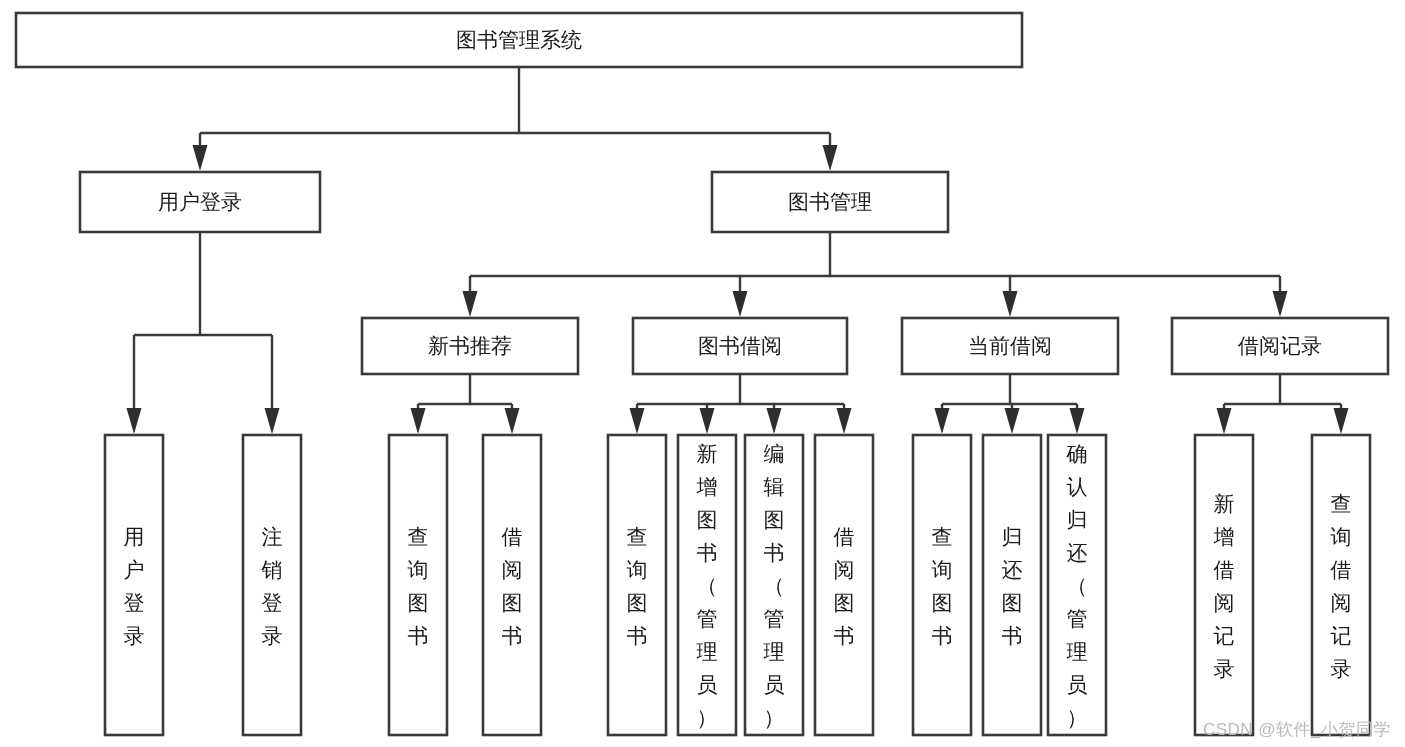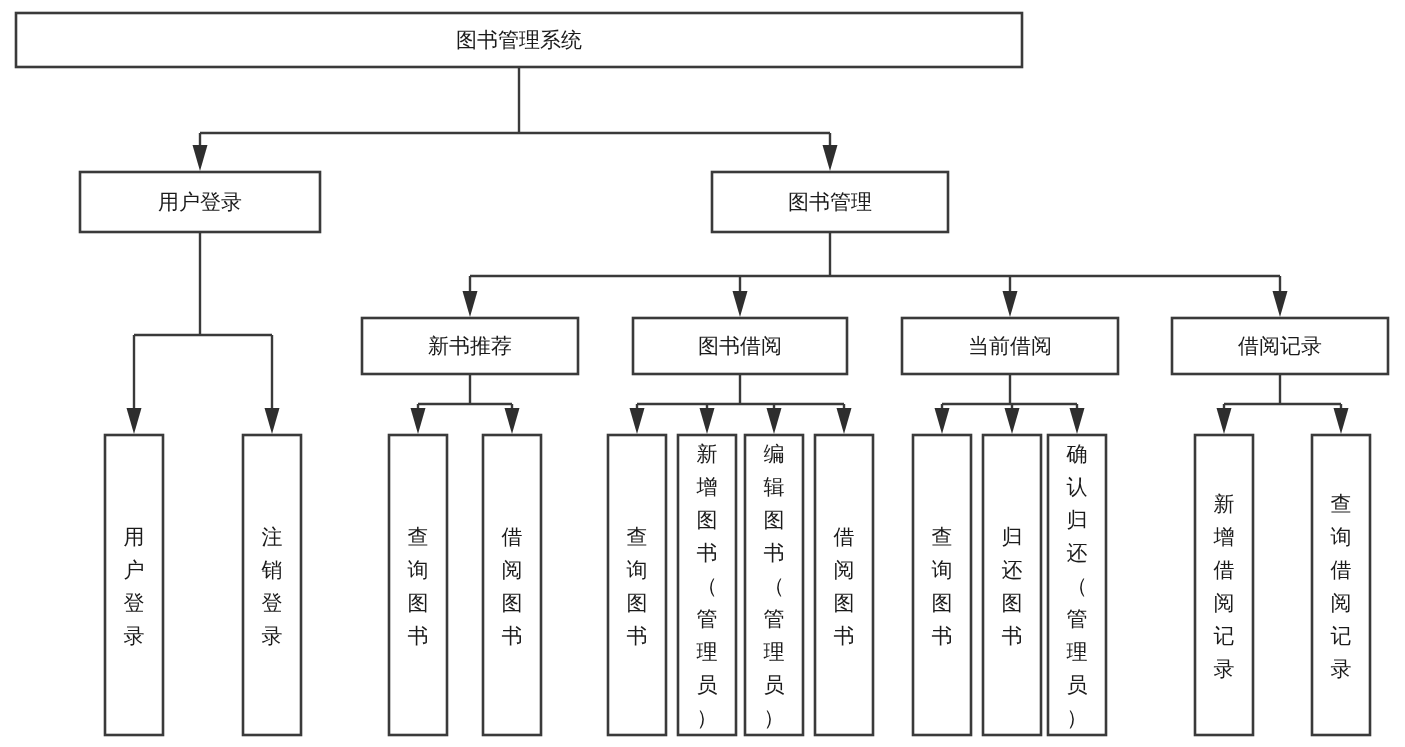--- a/index.html
+++ b/index.html
@@ -202,13 +202,14 @@
         <g>
           <rect class="node-box" x="1195" y="435" width="58" height="300"></rect>
           <text class="node-label-v" x="1224" y="511" aria-label="新增借阅记录"><tspan x="1224" dy="0">新</tspan><tspan x="1224" dy="33">增</tspan><tspan x="1224" dy="33">借</tspan><tspan x="1224" dy="33">阅</tspan><tspan x="1224" dy="33">记</tspan><tspan x="1224" dy="33">录</tspan></text>
         </g>
         <g>
           <rect class="node-box" x="1312" y="435" width="58" height="300"></rect>
           <text class="node-label-v" x="1341" y="511" aria-label="查询借阅记录"><tspan x="1341" dy="0">查</tspan><tspan x="1341" dy="33">询</tspan><tspan x="1341" dy="33">借</tspan><tspan x="1341" dy="33">阅</tspan><tspan x="1341" dy="33">记</tspan><tspan x="1341" dy="33">录</tspan></text>
         </g>
       </g>
     </svg>
+  <div class="watermark-text">CSDN @软件_小贺同学</div>
 </div>
 
 </body></html>

